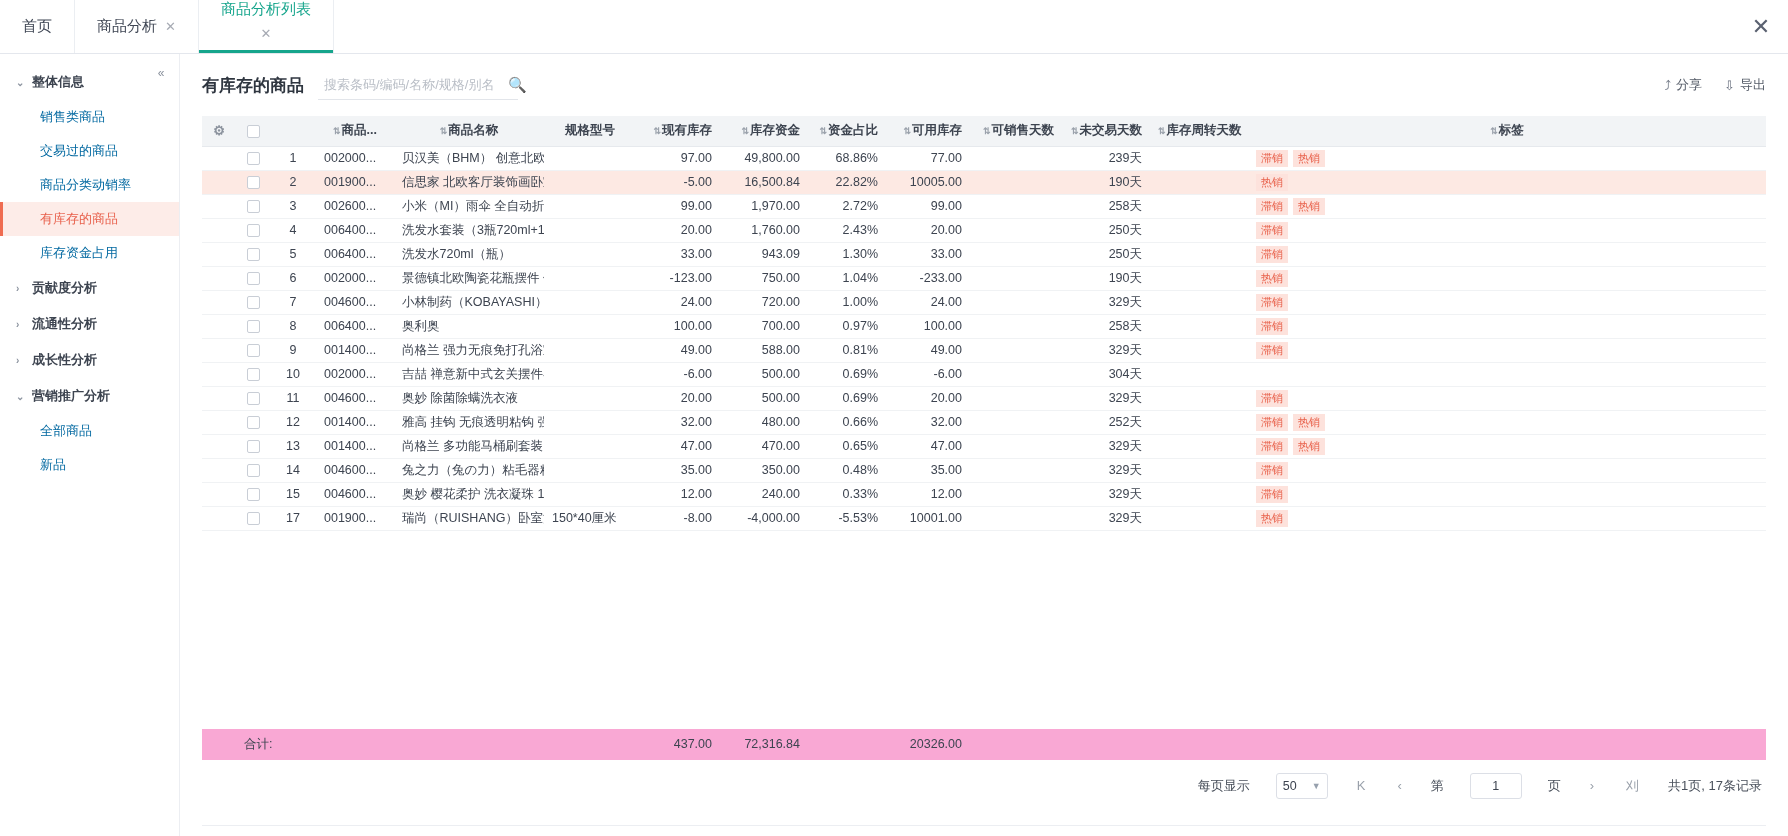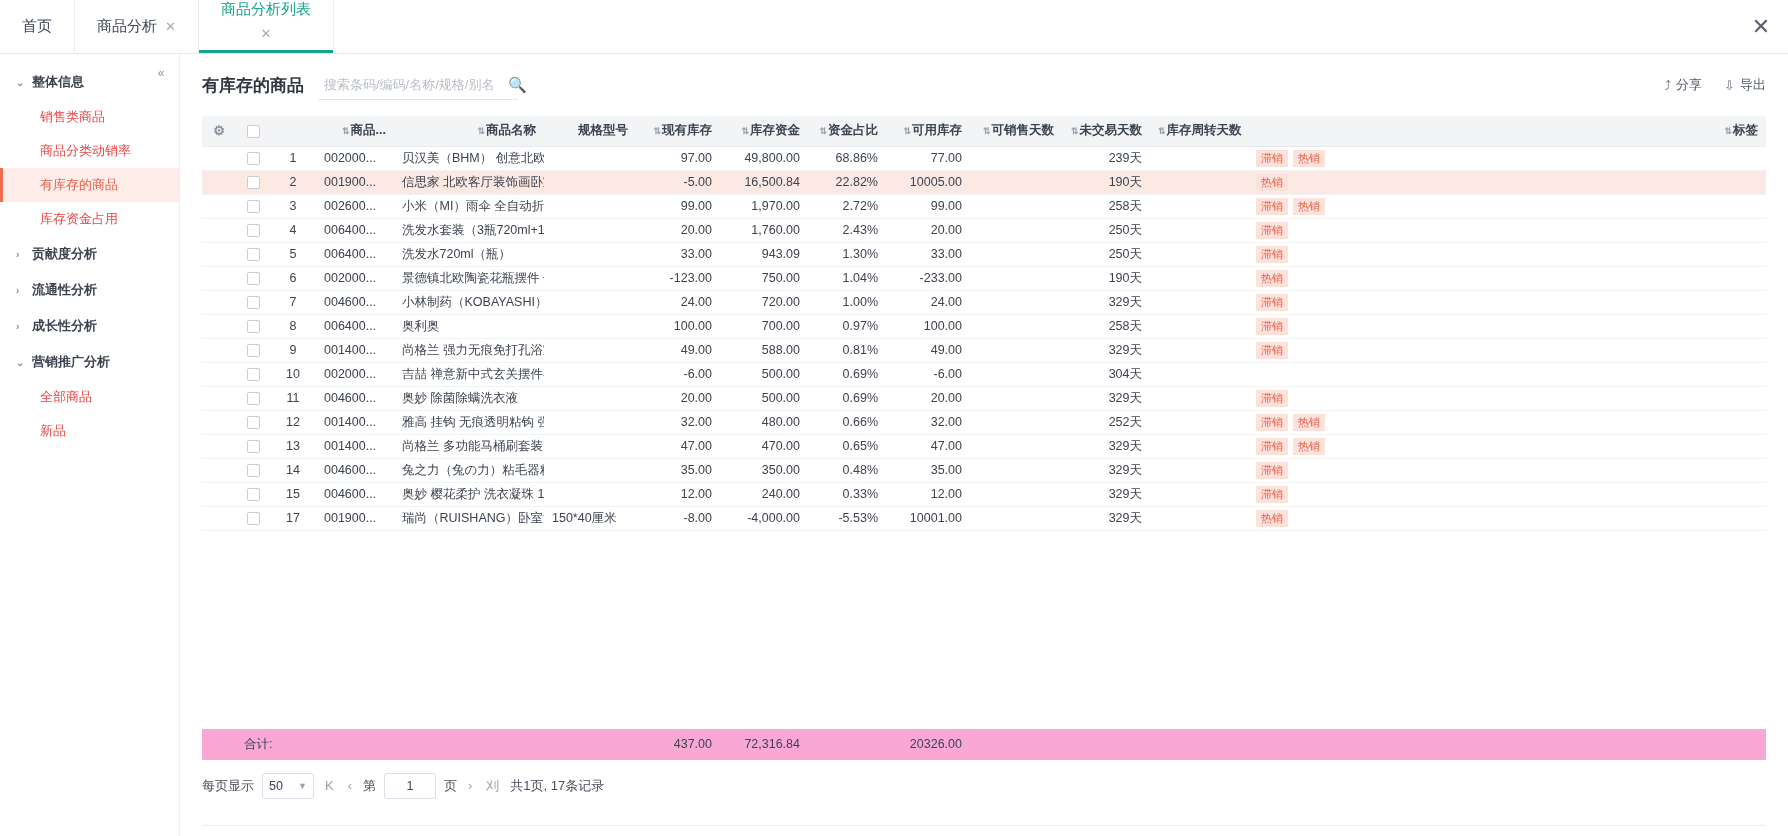--- a/index.html
+++ b/index.html
@@ -95,21 +95,21 @@
   }
   .side-group .caret {
     font-size: 10px;
     color: #8b939f;
     width: 10px;
     display: inline-block;
   }
   .side-item {
     padding: 8px 10px 8px 40px;
     font-size: 13px;
-    color: #ef4444;
+    color: #0369a1;
     cursor: pointer;
   }
   .side-item.active {
     background: #fdece8;
     color: #e8614d;
     border-left: 3px solid #ef6c51;
     padding-left: 37px;
   }
   .collapse-btn {
     position: absolute;
@@ -190,21 +190,21 @@
   }
   table.grid th {
     background: #f2f4f6;
     font-size: 12.5px;
     font-weight: bold;
     color: #3d4450;
     height: 30px;
     padding: 0 8px;
     border-bottom: 1px solid #e6e9ed;
     white-space: nowrap;
-    text-align: right;
+    text-align: center;
   }
   table.grid th.num, table.grid td.num { text-align: right; }
   table.grid th.ctr, table.grid td.ctr { text-align: center; }
   table.grid td {
     font-size: 12.5px;
     color: #3d4450;
     height: 24px;
     padding: 0 8px;
     border-bottom: 1px solid #f0f2f4;
     white-space: nowrap;
@@ -254,22 +254,22 @@
     padding: 0 8px;
     font-weight: normal;
     white-space: nowrap;
   }
   table.totals td.num { text-align: right; }
 
   
   .pager {
     display: flex;
     align-items: center;
-    justify-content: flex-start;
-    gap: 8px;
+    justify-content: flex-end;
+    gap: 26px;
     height: 52px;
     font-size: 13px;
     color: #4a515c;
     padding-right: 4px;
   }
   .pg-select {
     display: inline-flex;
     align-items: center;
     justify-content: space-between;
     width: 52px;
@@ -332,20 +332,21 @@
   <div class="body">
 
     <div class="sidebar">
       <div class="collapse-btn">«</div>
 
       <div class="side-group">
         <span class="caret">⌄</span>
         <span>整体信息</span>
       </div>
       <div class="side-item">销售类商品</div>
+      <div class="side-item">交易过的商品</div>
       <div class="side-item">商品分类动销率</div>
       <div class="side-item active">有库存的商品</div>
       <div class="side-item">库存资金占用</div>
 
       <div class="side-group">
         <span class="caret">›</span>
         <span>贡献度分析</span>
       </div>
       <div class="side-group">
         <span class="caret">›</span>

